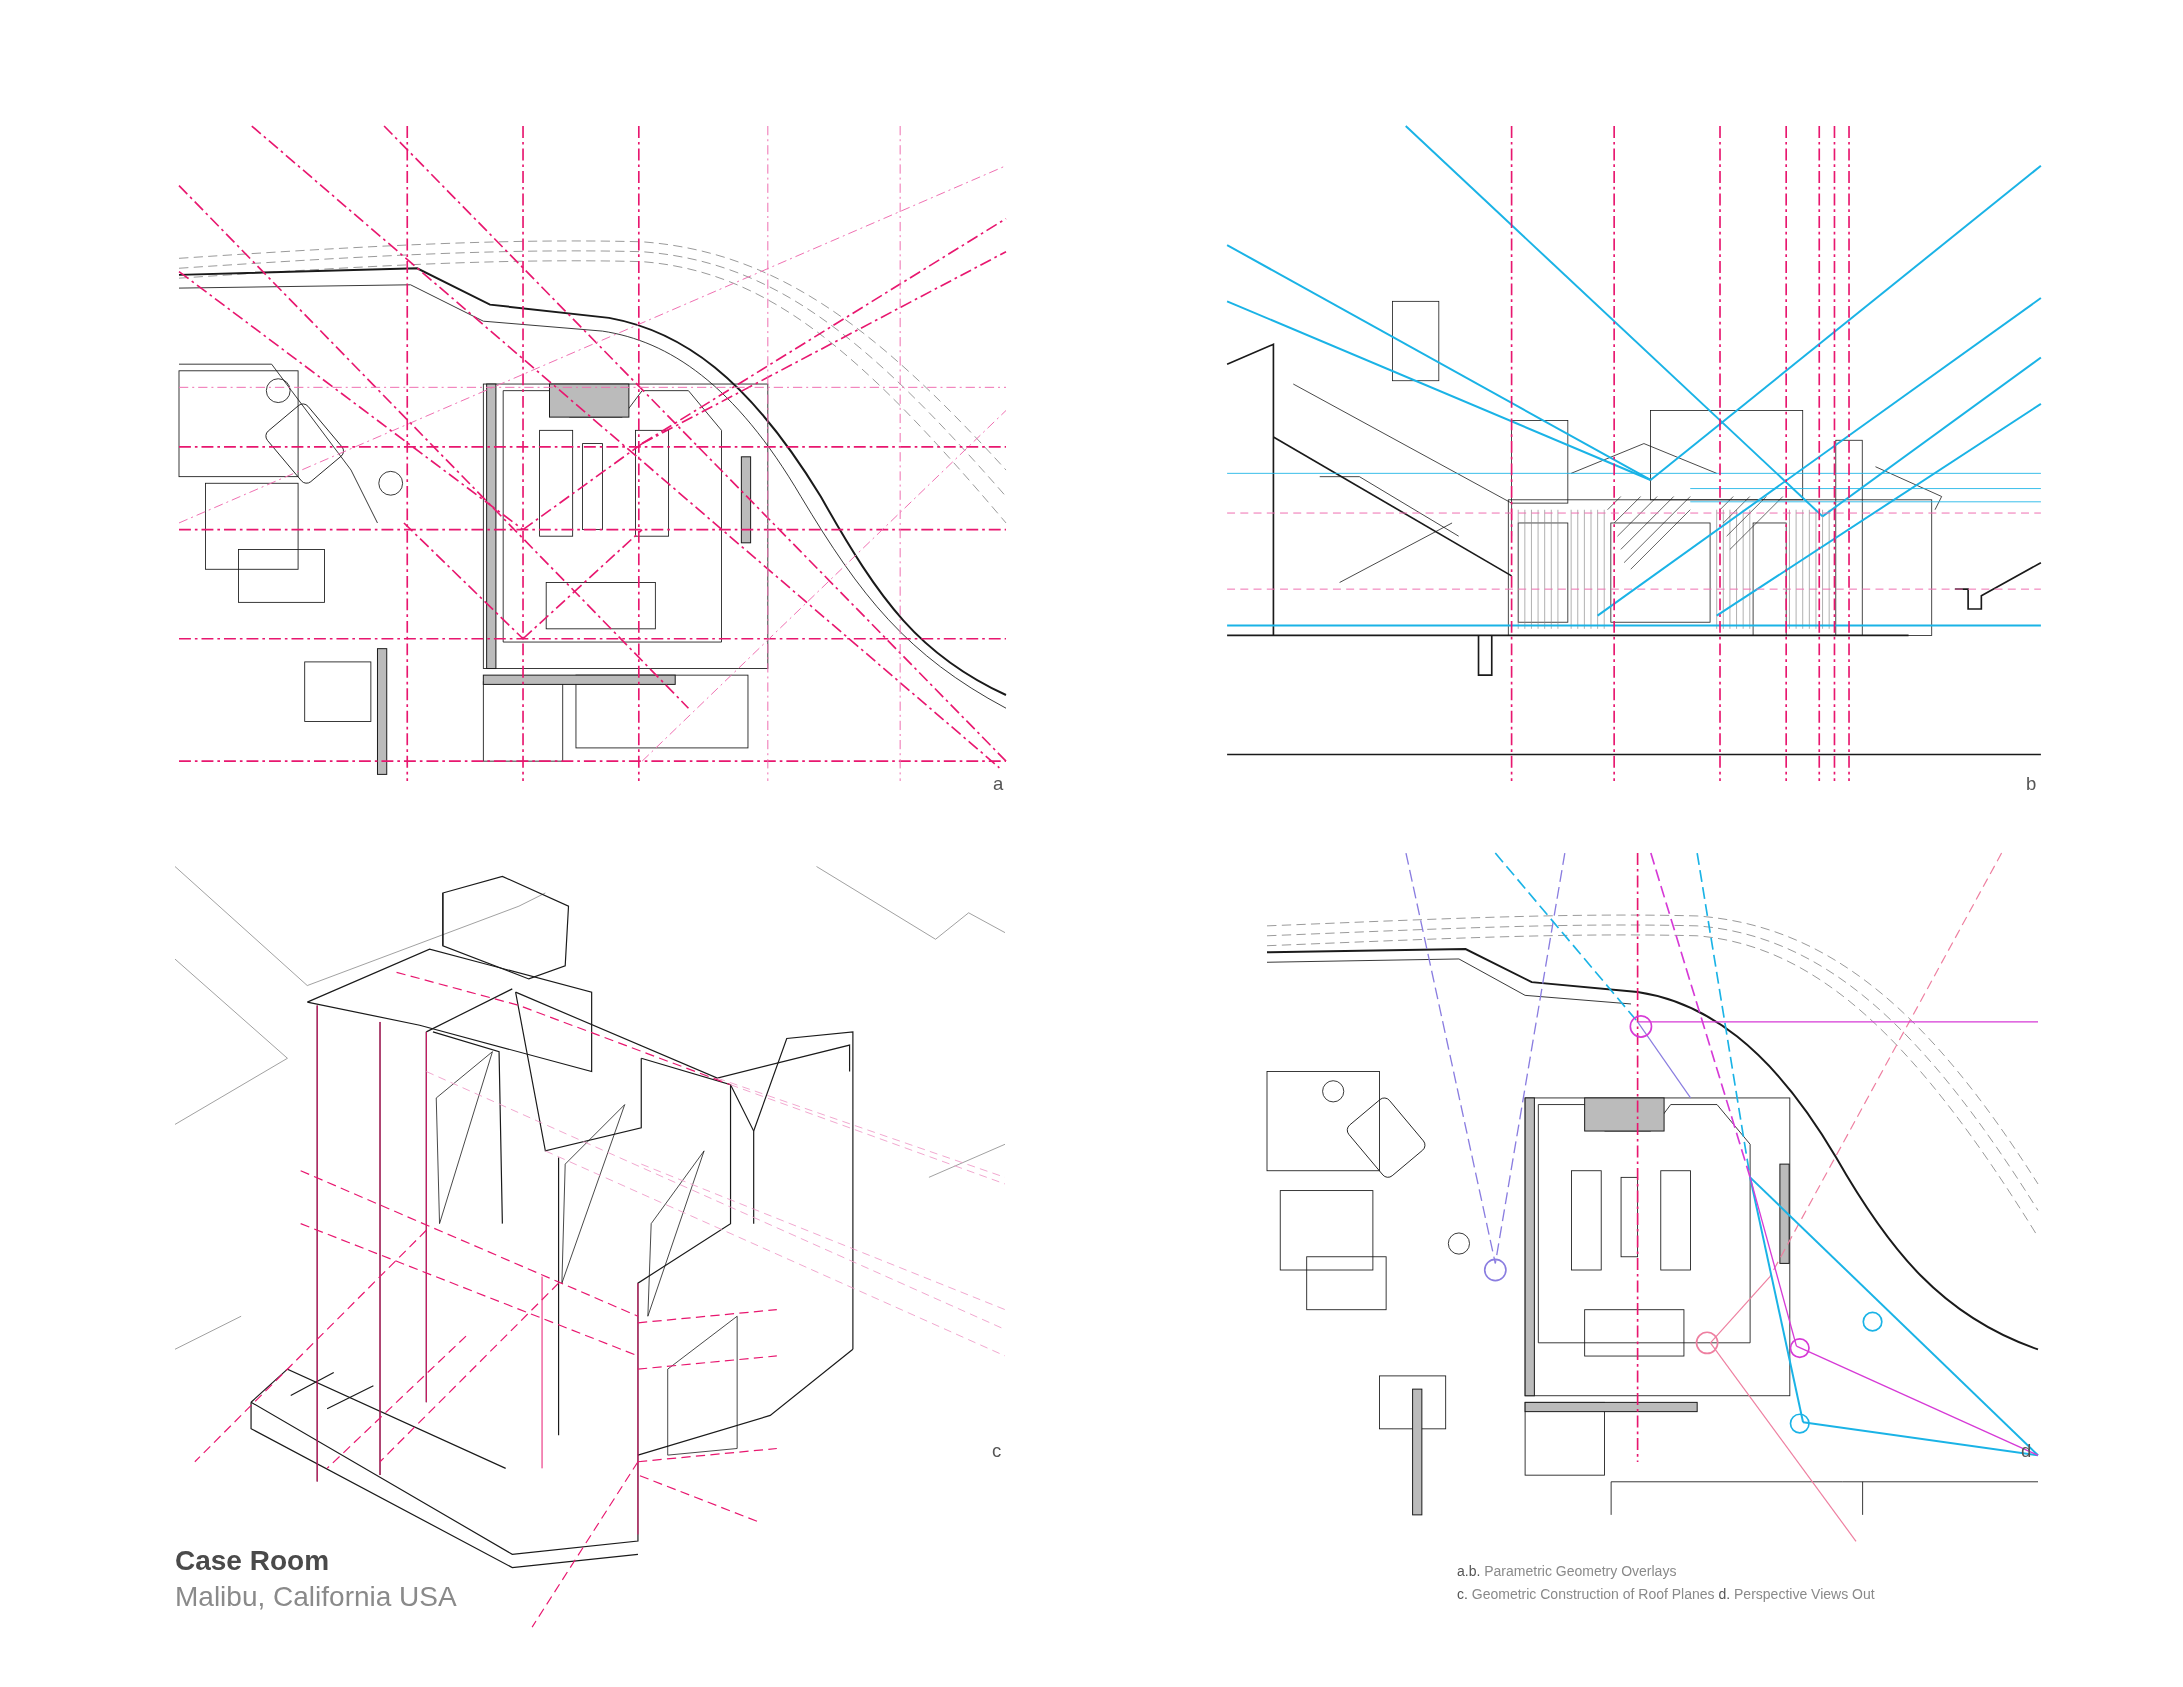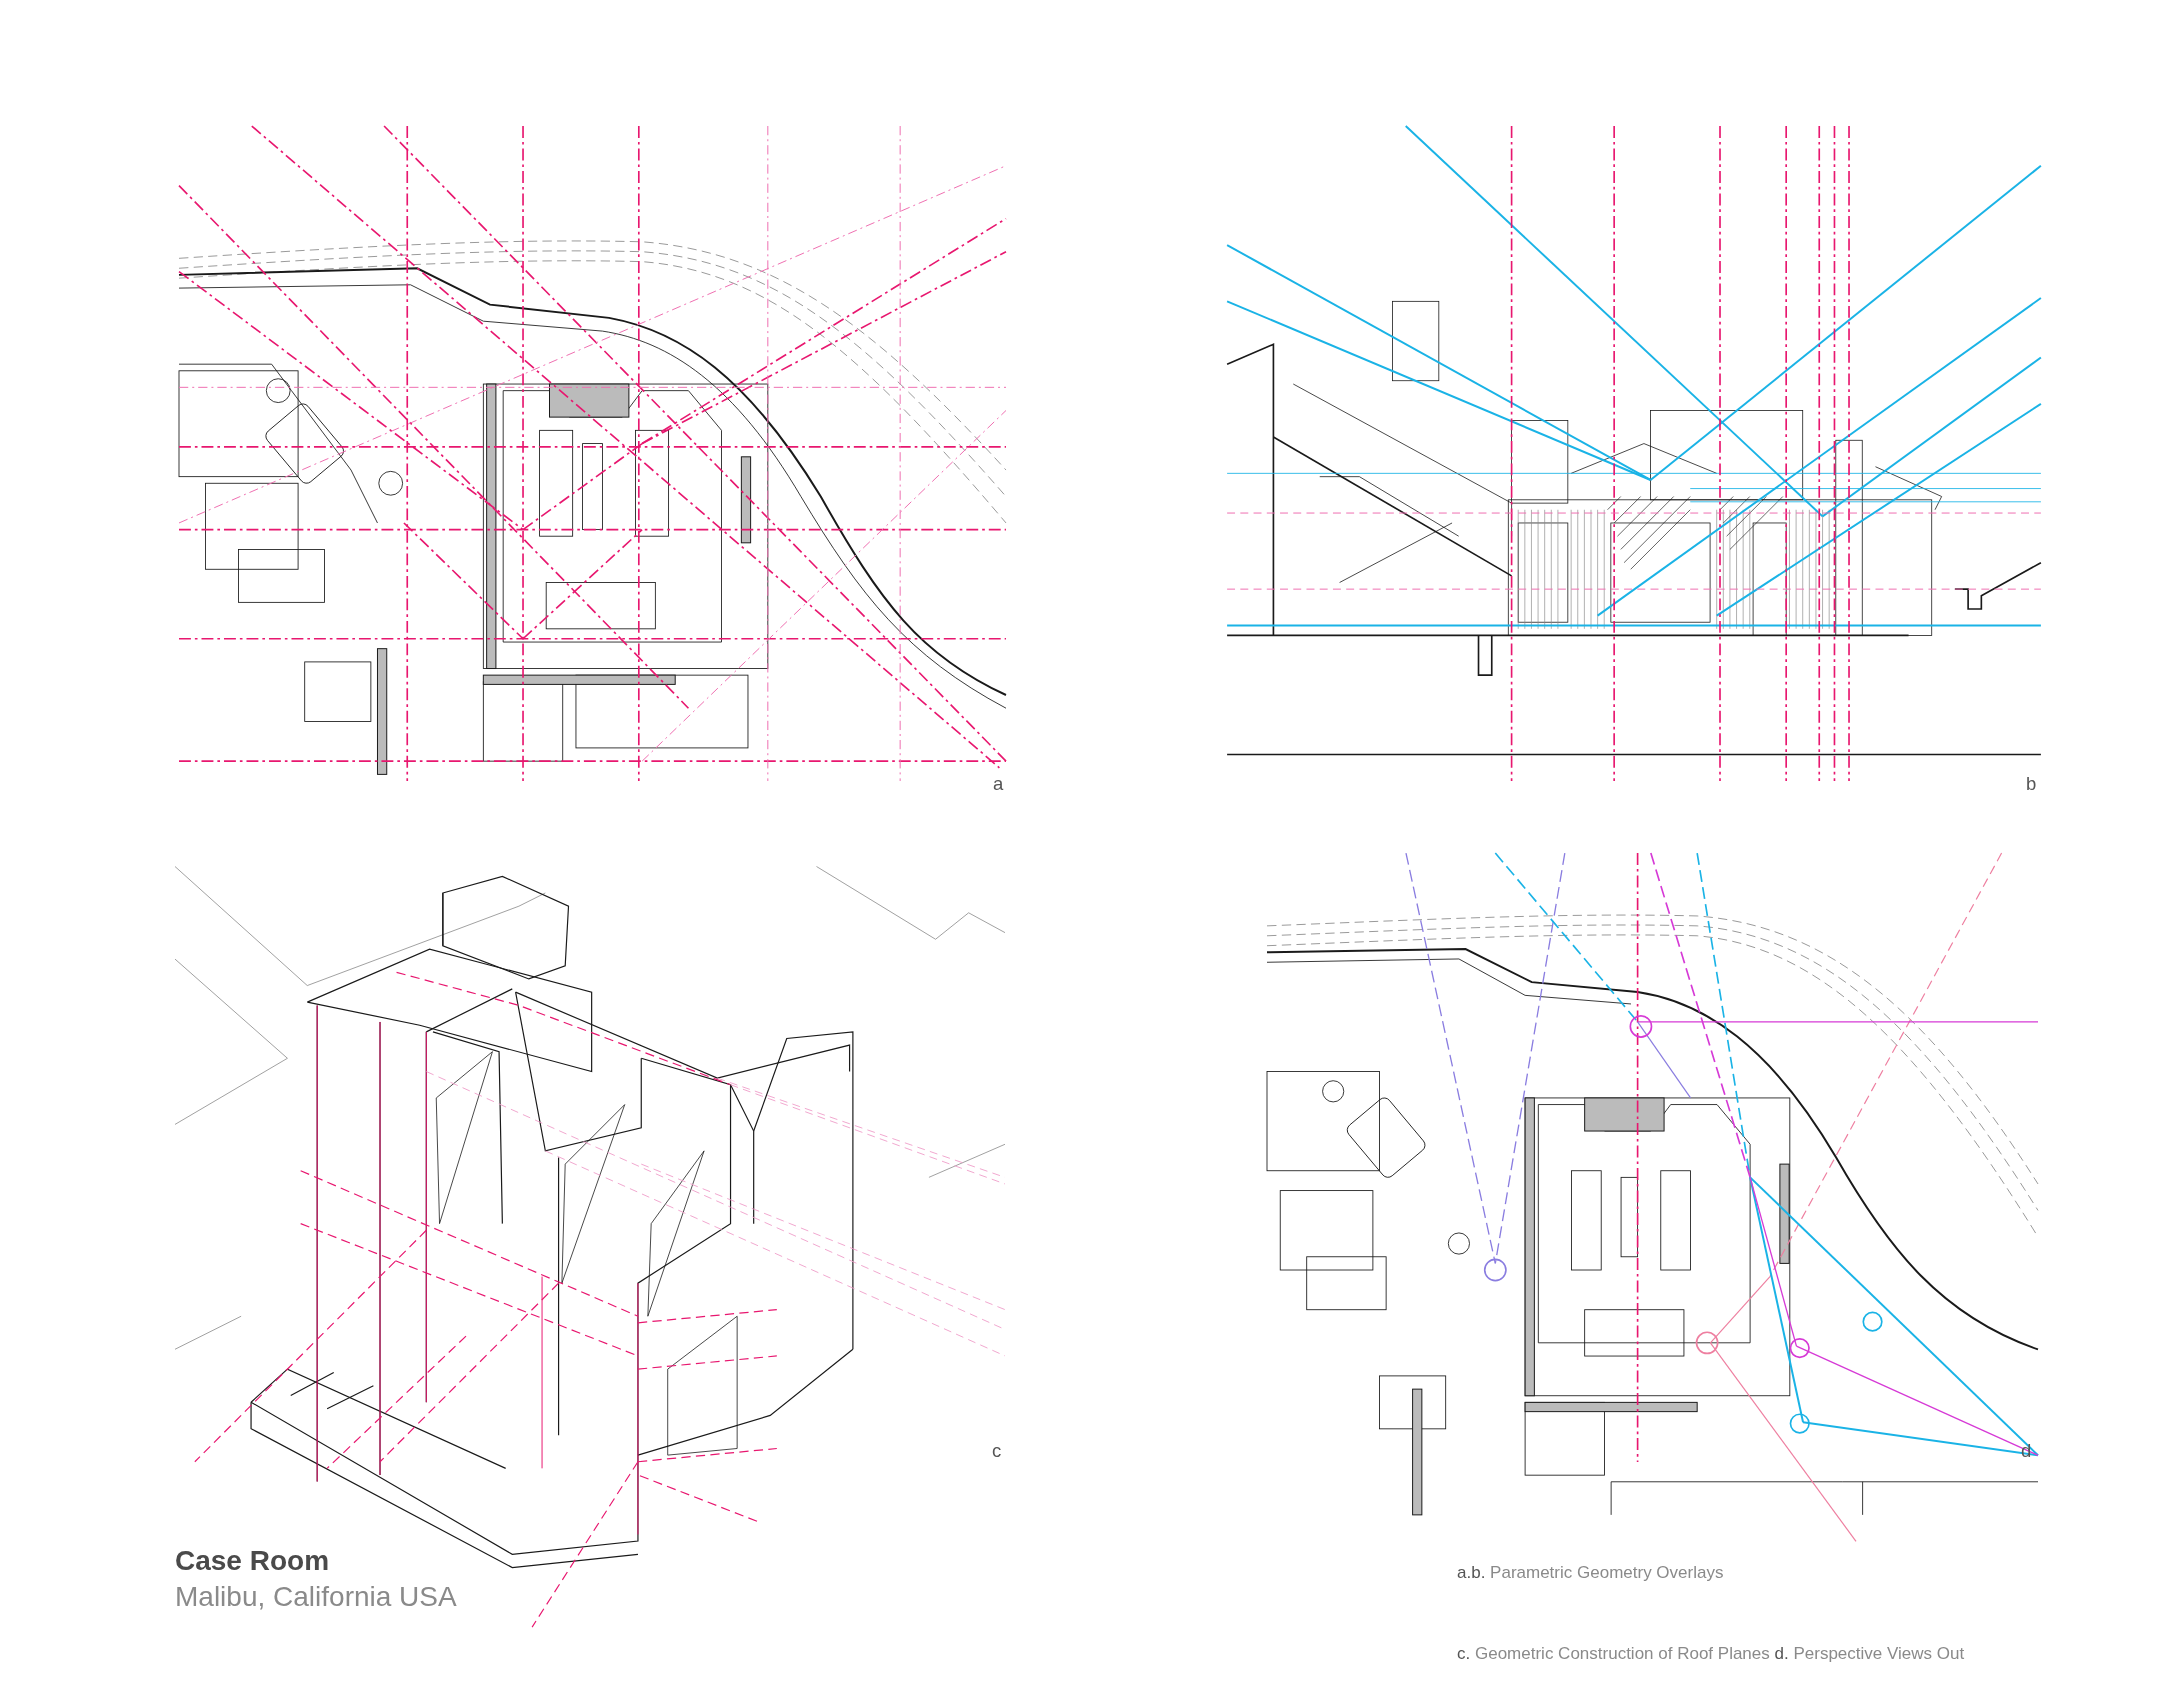--- a/index.html
+++ b/index.html
@@ -2,24 +2,24 @@
 <html style="font-size:10.6px"><head>
 <meta charset="utf-8">
 <style>
   html,body{margin:0;padding:0;background:#ffffff;}
   body{width:2183px;height:1687px;position:relative;overflow:hidden;font-family:"Liberation Sans",sans-serif;}
   .panel{position:absolute;}
   .panel svg{position:absolute;left:0;top:0;overflow:visible;}
   .panel-label{position:absolute;font-family:"Liberation Sans",sans-serif;font-size:18.5px;color:#555555;}
   .title{position:absolute;left:175px;top:1545px;font-size:28px;font-weight:bold;color:#4a4a4a;}
   .subtitle{position:absolute;left:175px;top:1581px;font-size:28px;color:#8a8a8a;}
-  .caption{position:absolute;left:1457px;font-size:17px;color:#8a8a8a;white-space:nowrap;}
+  .caption{position:absolute;left:1457px;font-size:14px;color:#8a8a8a;white-space:nowrap;}
   .caption .key{color:#555555;}
   .l1{top:1563px;}
-  .l2{top:1644px;}
+  .l2{top:1586px;}
 </style>
 </head>
 <body>
 
 <div class="panel" style="left:179px;top:126px;width:827px;height:655px;">
   <svg width="827" height="655" viewBox="0 0 1250 990">
     <g fill="none" stroke="#999" stroke-width="1.5" stroke-dasharray="14 8">
       <path d="M0 200 C300 180 500 170 700 175 C900 190 1050 300 1250 520"></path>
       <path d="M0 215 C300 195 500 185 700 190 C900 205 1040 320 1250 560"></path>
       <path d="M0 230 C300 210 500 200 700 205 C890 220 1030 340 1250 600"></path>

